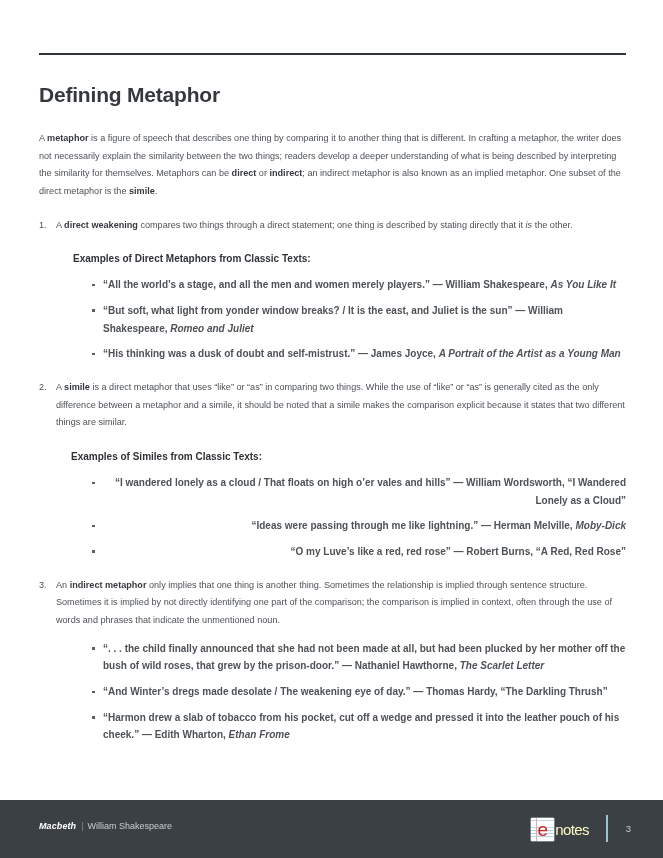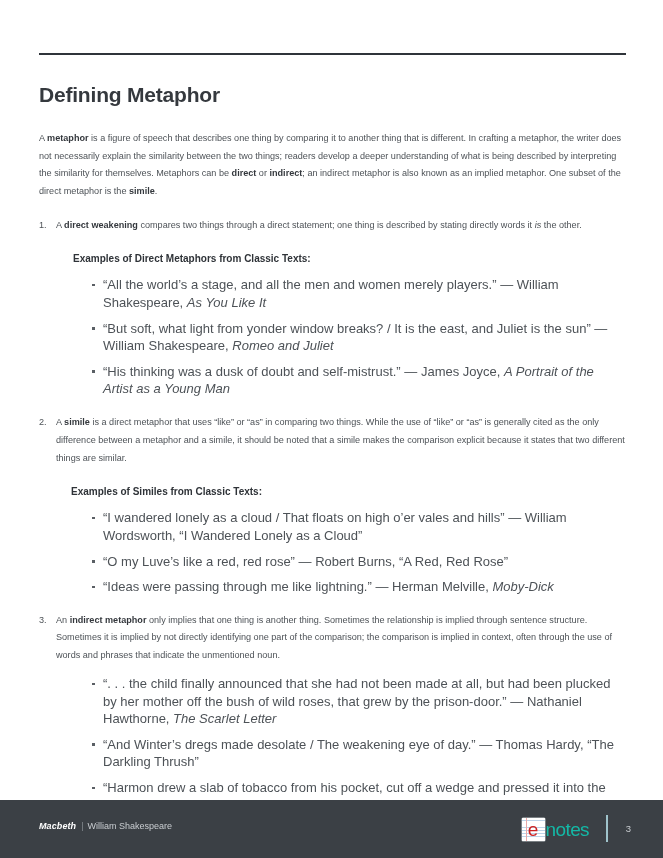--- a/index.html
+++ b/index.html
@@ -87,30 +87,31 @@
   .ex-heading.indent-a { margin-left: 34px; }
   .ex-heading.indent-b { margin-left: 32px; }
   .ex-heading.indent-c { margin-left: 15px; }
 
   ul.bullets {
     list-style: none;
     margin: 10px 0 0 0;
     padding: 0;
   }
   ul.bullets.ind-a { margin-left: 51px; }
-  ul.bullets.ind-b { margin-left: 51px; }
+  ul.bullets.ind-b { margin-left: 51px; text-align: right; }
   ul.bullets.ind-c { margin-left: 51px; }
 
   ul.bullets li {
     position: relative;
     padding-left: 13px;
-    font-size: 13px;
+    font-size: 10px;
     line-height: 17.6px;
     color: #4d5257;
     margin-bottom: 8px;
+    font-weight: bold;
   }
   ul.bullets li:last-child { margin-bottom: 0; }
   ul.bullets li .dot {
     position: absolute;
     left: 2px;
     top: 7.5px;
     width: 2.6px;
     height: 2.6px;
     background: #5a5f64;
   }
@@ -189,22 +190,22 @@
     left: 0; right: 0; top: 50%;
     transform: translateY(-50%);
     text-align: center;
     font-family: "Liberation Sans", sans-serif;
     font-size: 19px;
     font-weight: normal;
     line-height: 19px;
     color: #cc2222;
   }
   .brand-word {
-    font-size: 19px;
-    color: #14b8a6;
+    font-size: 15px;
+    color: #fef9c3;
     letter-spacing: -0.6px;
     margin-left: 1px;
     line-height: 23px;
     font-weight: normal;
   }
   .brand-divider {
     position: absolute;
     right: 55px;
     top: 15px;
     width: 1.6px;
@@ -226,33 +227,33 @@
 
   <div class="content">
 
     <div class="top-rule"></div>
 
     <h1 class="page-title">Defining Metaphor</h1>
 
     <p class="intro"><span>A </span><b>metaphor</b><span> is a figure of speech that describes one thing by comparing it to another thing that is different. In crafting a metaphor, the writer does not necessarily explain the similarity between the two things; readers develop a deeper understanding of what is being described by interpreting the similarity for themselves. Metaphors can be </span><b>direct</b><span> or </span><b>indirect</b><span>; an indirect metaphor is also known as an implied metaphor. One subset of the direct metaphor is the </span><b>simile</b><span>.</span></p>
 
     <ol class="main-list" id="main-list">
-        <li class="num-item"><span class="marker">1.</span><span><span>A </span><b>direct weakening</b><span> compares two things through a direct statement; one thing is described by stating directly words it </span><i>is</i><span> the other.</span></span></li>
+        <li class="num-item"><span class="marker">1.</span><span><span>A </span><b>direct weakening</b><span> compares two things through a direct statement; one thing is described by stating directly that it </span><i>is</i><span> the other.</span></span></li>
         <div class="ex-heading indent-a">Examples of Direct Metaphors from Classic Texts:</div>
         <ul class="bullets ind-a">
           <li><span class="dot"></span><span><span>“All the world’s a stage, and all the men and women merely players.” — William Shakespeare, </span><i>As You Like It</i></span></li>
           <li><span class="dot"></span><span><span>“But soft, what light from yonder window breaks? / It is the east, and Juliet is the sun” — William Shakespeare, </span><i>Romeo and Juliet</i></span></li>
           <li><span class="dot"></span><span><span>“His thinking was a dusk of doubt and self-mistrust.” — James Joyce, </span><i>A Portrait of the Artist as a Young Man</i></span></li>
         </ul>
         <li class="num-item"><span class="marker">2.</span><span><span>A </span><b>simile</b><span> is a direct metaphor that uses “like” or “as” in comparing two things. While the use of “like” or “as” is generally cited as the only difference between a metaphor and a simile, it should be noted that a simile makes the comparison explicit because it states that two different things are similar.</span></span></li>
         <div class="ex-heading indent-b">Examples of Similes from Classic Texts:</div>
         <ul class="bullets ind-b">
           <li><span class="dot"></span><span><span>“I wandered lonely as a cloud / That floats on high o’er vales and hills” — William Wordsworth, “I Wandered Lonely as a Cloud”</span></span></li>
+          <li><span class="dot"></span><span><span>“Ideas were passing through me like lightning.” — Herman Melville, </span><i>Moby-Dick</i></span></li>
           <li><span class="dot"></span><span><span>“O my Luve’s like a red, red rose” — Robert Burns, “A Red, Red Rose”</span></span></li>
-          <li><span class="dot"></span><span><span>“Ideas were passing through me like lightning.” — Herman Melville, </span><i>Moby-Dick</i></span></li>
         </ul>
         <li class="num-item"><span class="marker">3.</span><span><span>An </span><b>indirect metaphor</b><span> only implies that one thing is another thing. Sometimes the relationship is implied through sentence structure. Sometimes it is implied by not directly identifying one part of the comparison; the comparison is implied in context, often through the use of words and phrases that indicate the unmentioned noun.</span></span></li>
         <ul class="bullets ind-c">
           <li><span class="dot"></span><span><span>“. . . the child finally announced that she had not been made at all, but had been plucked by her mother off the bush of wild roses, that grew by the prison-door.” — Nathaniel Hawthorne, </span><i>The Scarlet Letter</i></span></li>
           <li><span class="dot"></span><span><span>“And Winter’s dregs made desolate / The weakening eye of day.” — Thomas Hardy, “The Darkling Thrush”</span></span></li>
           <li><span class="dot"></span><span><span>“Harmon drew a slab of tobacco from his pocket, cut off a wedge and pressed it into the leather pouch of his cheek.” — Edith Wharton, </span><i>Ethan Frome</i></span></li>
         </ul>
       </ol>
 
   </div>

